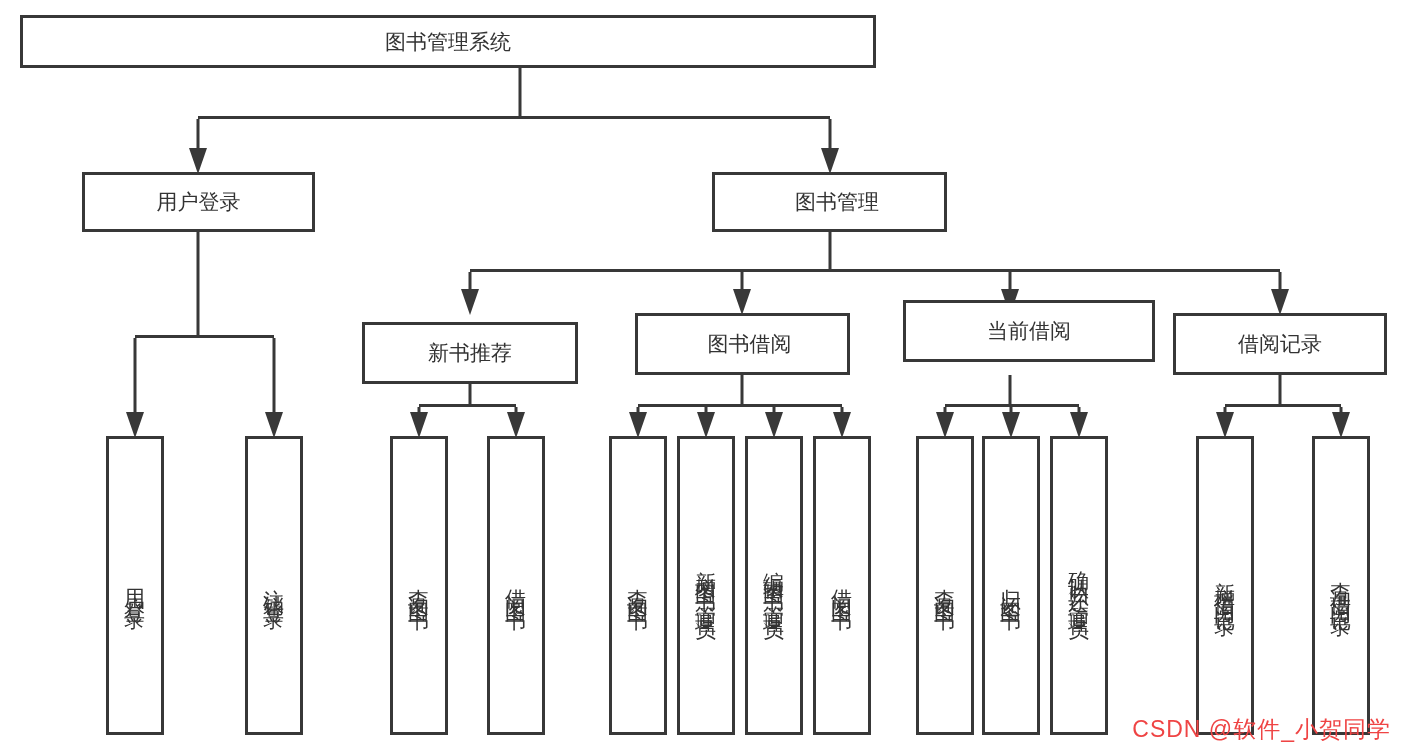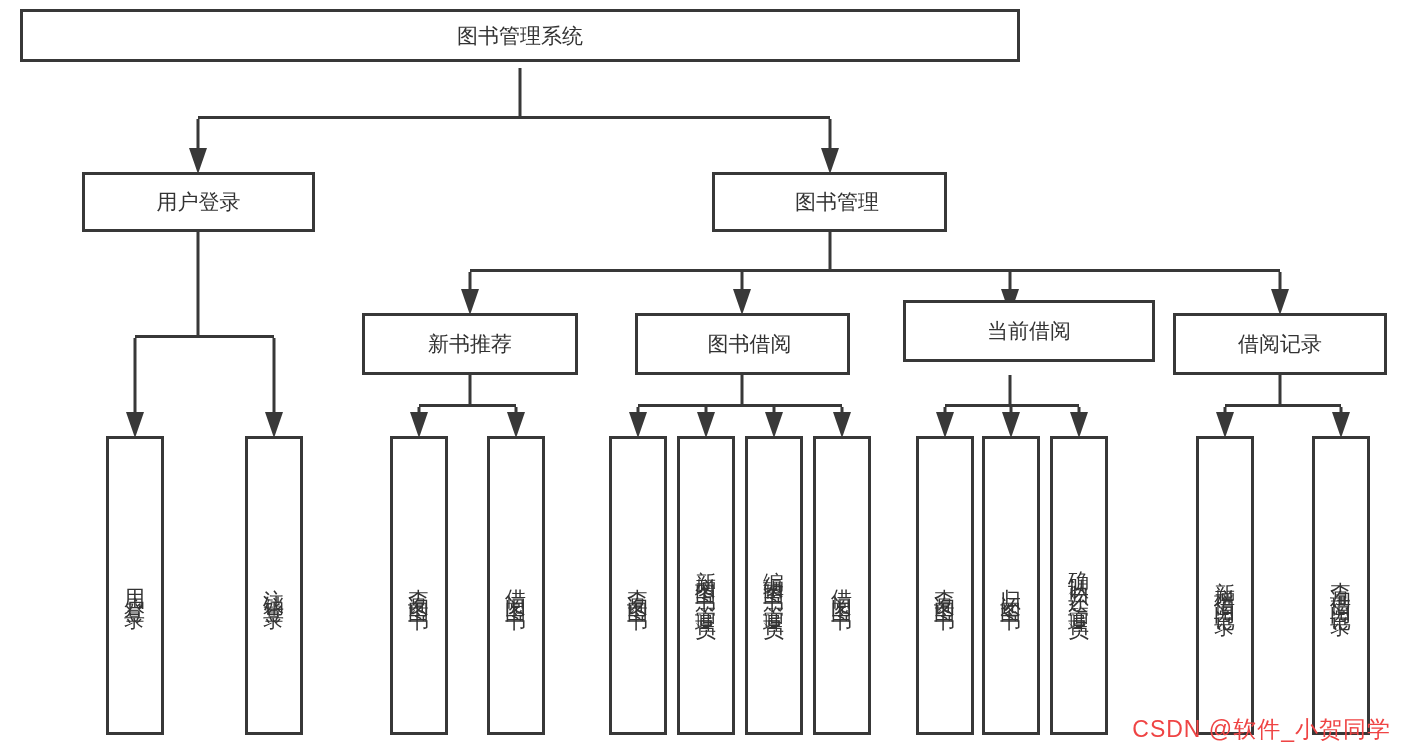--- a/index.html
+++ b/index.html
@@ -89,32 +89,32 @@
       <polygon points="765,412 783,412 774,438"></polygon>
       <polygon points="833,412 851,412 842,438"></polygon>
       <polygon points="936,412 954,412 945,438"></polygon>
       <polygon points="1002,412 1020,412 1011,438"></polygon>
       <polygon points="1070,412 1088,412 1079,438"></polygon>
       <polygon points="1216,412 1234,412 1225,438"></polygon>
       <polygon points="1332,412 1350,412 1341,438"></polygon>
     </g>
   </svg>
 
-  <div class="box" style="left:20px; top:9px; width:1000px; height:53px;">
+  <div class="box" style="left:20px; top:15px; width:856px; height:53px;">
     <span>图书管理系统</span>
   </div>
 
   <div class="box" style="left:82px; top:172px; width:233px; height:60px;">
     <span>用户登录</span>
   </div>
   <div class="box" style="left:712px; top:172px; width:235px; height:60px;padding-left:15px;">
     <span>图书管理</span>
   </div>
 
-  <div class="box" style="left:362px; top:313px; width:216px; height:62px;">
+  <div class="box" style="left:362px; top:322px; width:216px; height:62px;">
     <span>新书推荐</span>
   </div>
   <div class="box" style="left:635px; top:313px; width:215px; height:62px;padding-left:14px;">
     <span>图书借阅</span>
   </div>
   <div class="box" style="left:903px; top:300px; width:252px; height:62px;text-align:center;">
     <span>当前借阅</span>
   </div>
   <div class="box" style="left:1173px; top:313px; width:214px; height:62px;">
     <span>借阅记录</span>

